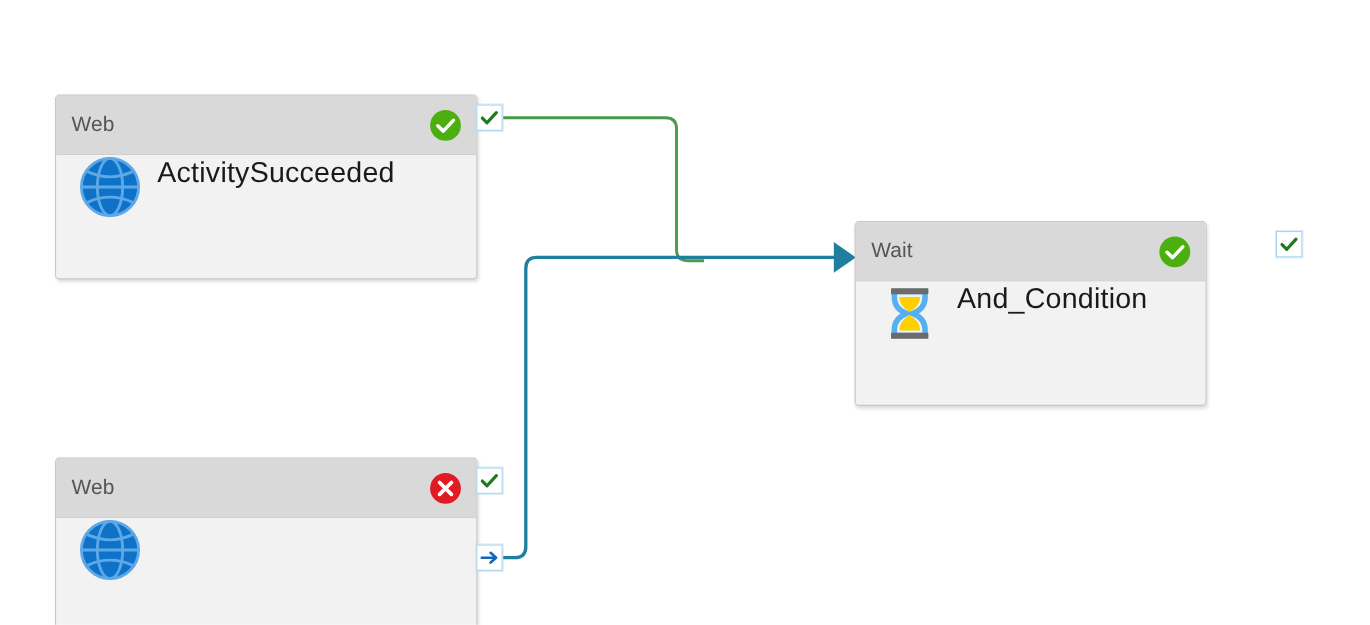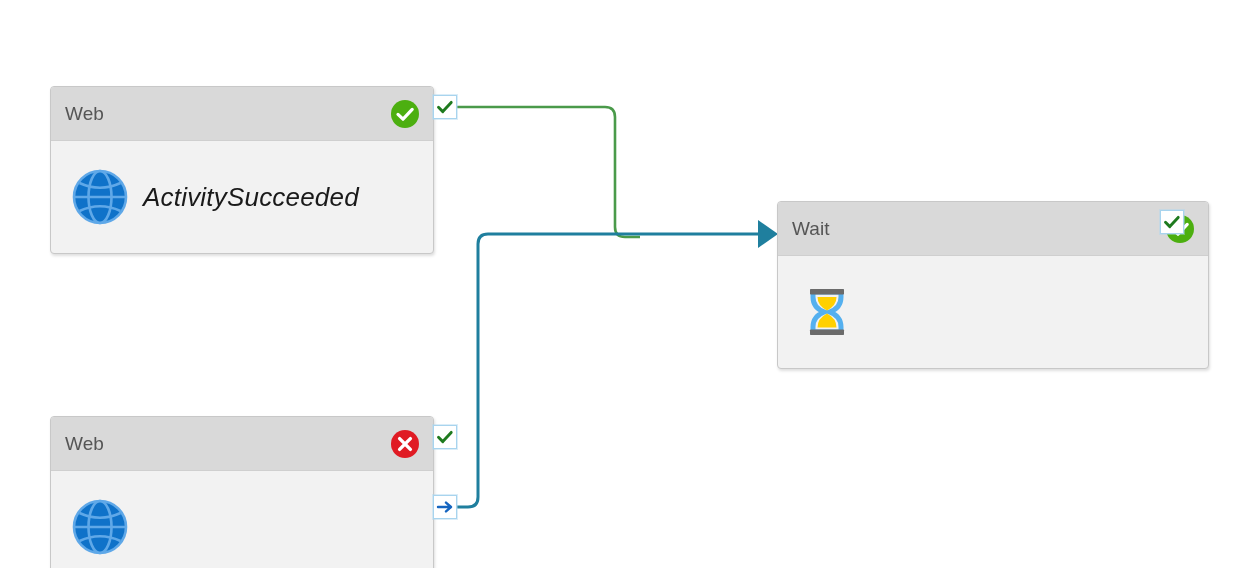--- a/index.html
+++ b/index.html
@@ -64,25 +64,23 @@
   .status-badge {
     position: absolute;
     right: 13px;
     top: 50%;
     transform: translateY(-50%);
     width: 30px;
     height: 30px;
   }
   .node-body {
     display: flex;
-    align-items: center;
     height: calc(100% - 54px);
     padding: 0 20px;
     box-sizing: border-box;
-    font-style: italic;
   }
   .node-icon {
     width: 58px;
     height: 58px;
     flex: 0 0 58px;
     margin-right: 14px;
   }
   .node-label {
     font-size: 26px;
     color: #1a1a1a;
@@ -102,21 +100,21 @@
     box-shadow: 0 0 0 1px rgba(175,215,240,0.45);
     display: flex;
     align-items: center;
     justify-content: center;
   }
   .port svg { display: block; }
 
   
   #node-web-succeeded { left: 50px;  top: 38px;  width: 384px; height: 168px; }
   #node-web-failed    { left: 50px;  top: 368px; width: 384px; height: 168px; }
-  #node-wait          { left: 777px; top: 153px; width: 432px; height: 168px; }
+  #node-wait          { left: 777px; top: 153px; width: 320px; height: 168px; }
 
   
   #port-succeeded-out { left: 433px;  top: 95px;  }
   #port-failed-ok     { left: 433px;  top: 425px; }
   #port-failed-next   { left: 433px;  top: 495px; }
   #port-wait-out      { left: 1160px; top: 210px; }
 </style>
 </head>
 <body>
 
@@ -198,20 +196,21 @@
       <span class="node-icon">
         <svg viewBox="0 0 58 58" width="58" height="58">
           <path d="M 15 9 L 43 9 L 43 14 Q 43 25 31.5 29 Q 43 33 43 44 L 43 49 L 15 49 L 15 44
                    Q 15 33 26.5 29 Q 15 25 15 14 Z" fill="none" stroke="#55b0ef" stroke-width="5"></path>
           <path d="M 19.5 14 L 38.5 14 Q 38.5 22.5 29 27.5 Q 19.5 22.5 19.5 14 Z" fill="#ffd000"></path>
           <path d="M 29 30.5 Q 38.5 35.5 38.5 44.5 L 19.5 44.5 Q 19.5 35.5 29 30.5 Z" fill="#ffd000"></path>
           <rect x="12" y="6" width="34" height="5.5" rx="0.8" fill="#6b6b6b"></rect>
           <rect x="12" y="46.5" width="34" height="5.5" rx="0.8" fill="#6b6b6b"></rect>
         </svg>
       </span>
+      <span class="node-label">And_Condition</span>
     </div>
   </div>
 
   <div class="port" id="port-succeeded-out">
     <span>
       <svg viewBox="0 0 18 18" width="18" height="18">
         <path d="M 2.5 9.3 L 6.8 13.6 L 15.2 4.4" fill="none" stroke="#1e7a1e" stroke-width="2.9" stroke-linecap="round" stroke-linejoin="round"></path>
       </svg>
     </span>
   </div>

